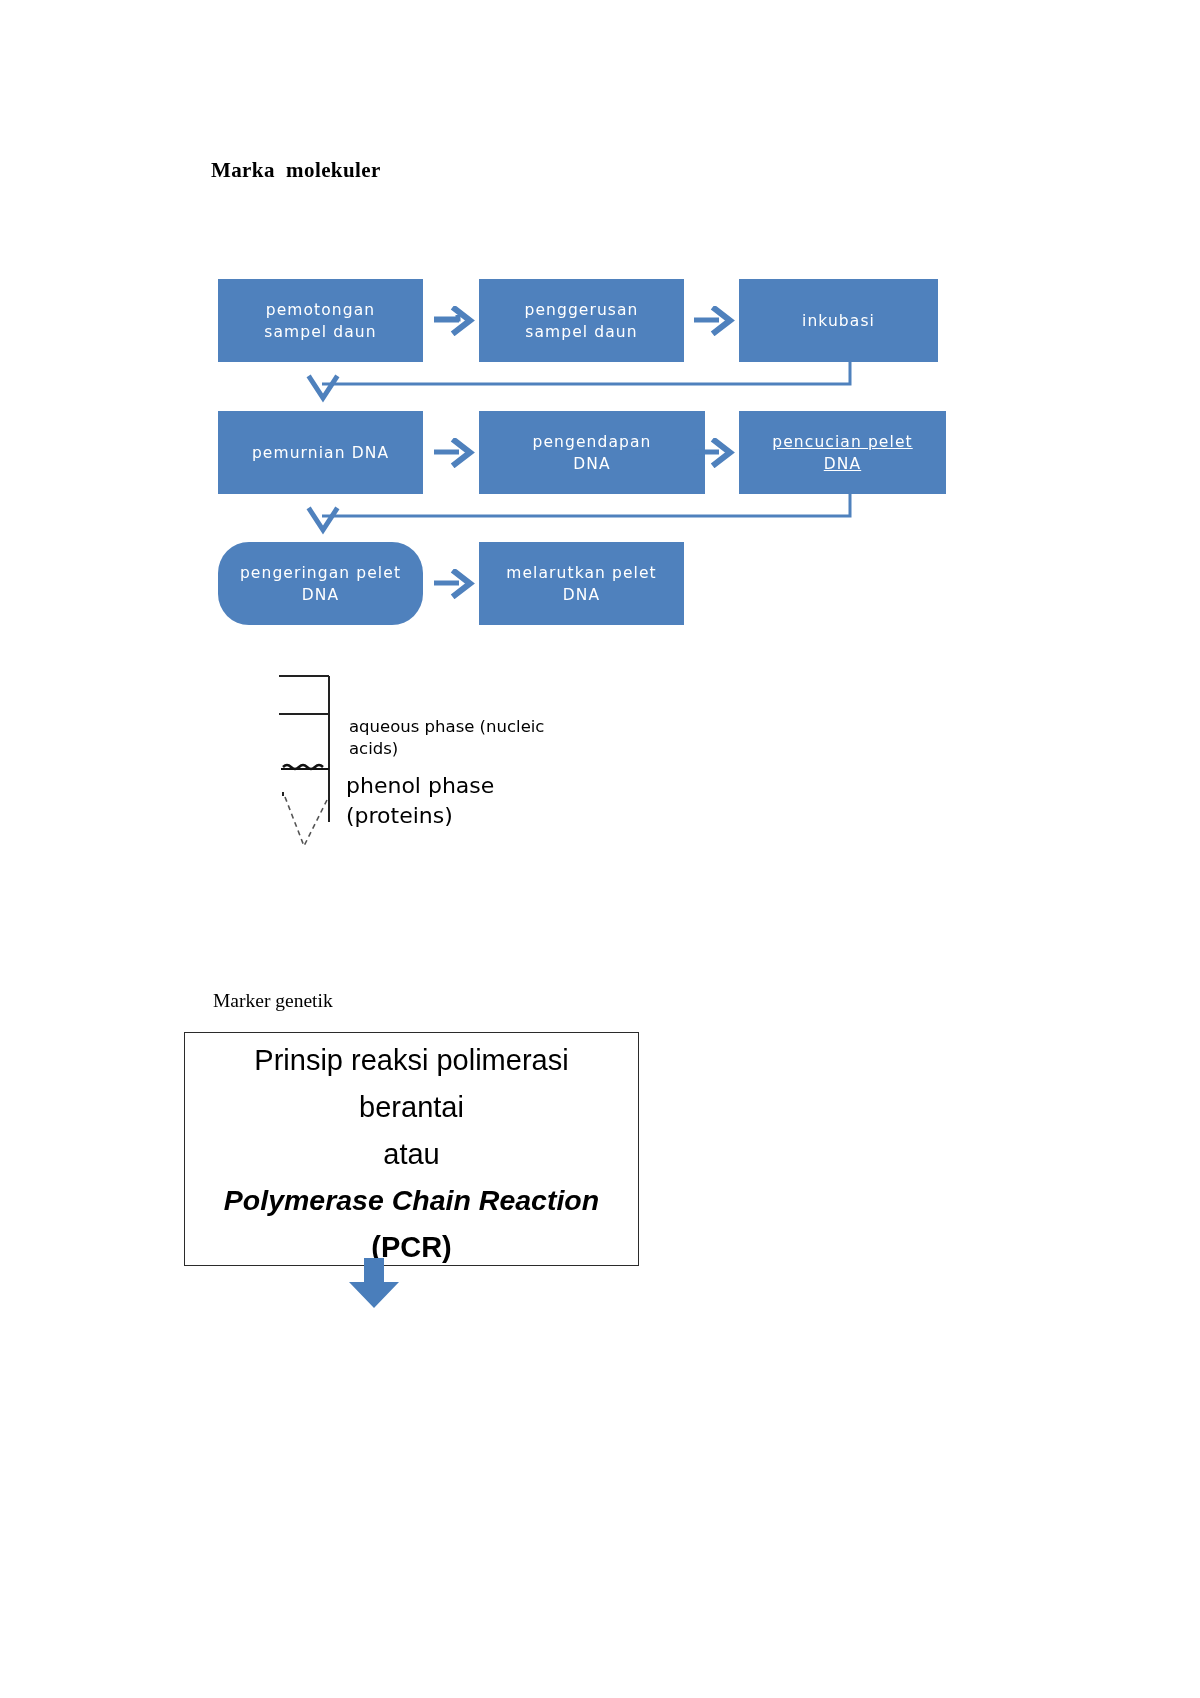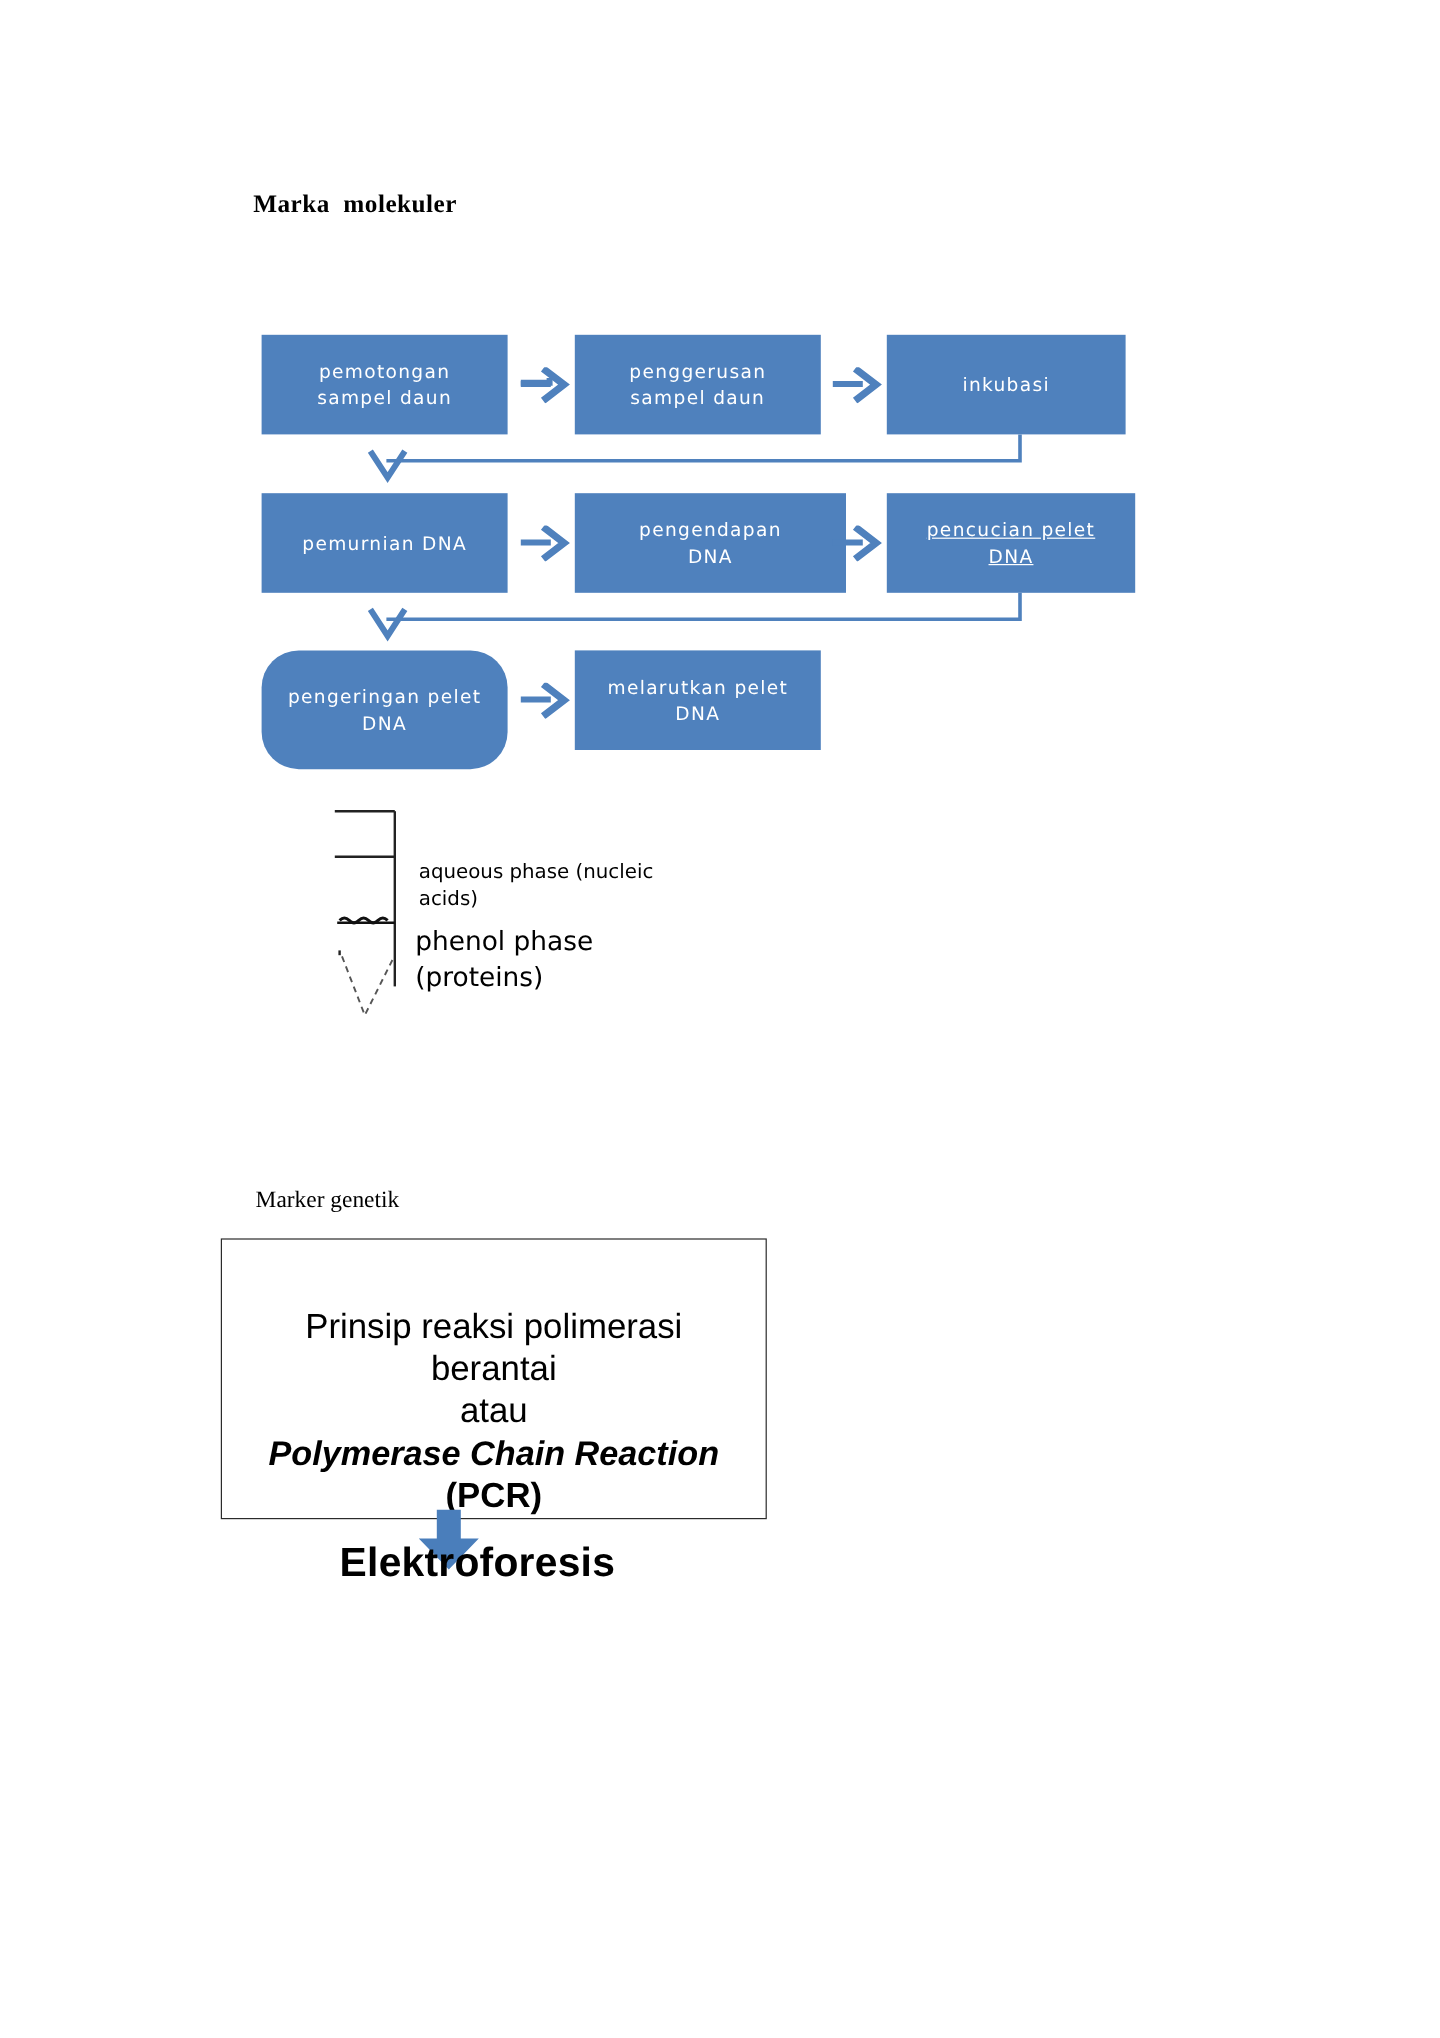--- a/index.html
+++ b/index.html
@@ -121,22 +121,22 @@
     position: absolute;
     left: 184px;
     top: 1032px;
     width: 455px;
     height: 234px;
     border: 1.4px solid #2b2b2b;
     box-sizing: border-box;
     display: flex;
     flex-direction: column;
     align-items: center;
-    justify-content: flex-end;
-    padding-top: 26px;
+    justify-content: space-between;
+    padding-top: 10px;
   }
   .pcr-line {
     font-family: "Liberation Sans", sans-serif;
     font-size: 29px;
     line-height: 1.22;
     text-align: center;
     white-space: pre-line;
   }
   .pcr-line.em {
     font-weight: bold;
@@ -242,21 +242,21 @@
 DNA</span>
     </div>
 
     <div class="elbow" style="left:305px; top:494px;">
       <svg width="560" height="50" viewBox="0 0 560 50">
         <path d="M545 0 L545 22 L17 22" stroke="#4F81BD" stroke-width="3" fill="none"></path>
         <path d="M5 16 L18 36 L31 16" stroke="#4F81BD" stroke-width="5" fill="none" stroke-linecap="square"></path>
       </svg>
     </div>
 
-    <div class="fbox" style="left:218px; top:542px; width:205px; height:99px;border-radius:31px;">
+    <div class="fbox" style="left:218px; top:542px; width:205px; height:83px;border-radius:31px;">
       <span style="white-space:pre-line">pengeringan pelet
 DNA</span>
     </div>
 
     <div class="chev" style="left:432px; top:569px;">
       <svg width="44" height="30" viewBox="0 0 44 30">
         <path d="M2 14 L27 14" stroke="#4F81BD" stroke-width="5" fill="none"></path>
         <path d="M23 3 L38 14.5 L23 26" stroke="#4F81BD" stroke-width="6" fill="none" stroke-linecap="square"></path>
       </svg>
     </div>
@@ -298,15 +298,14 @@
     <div class="pcr-line em">Polymerase Chain Reaction</div>
     <div class="pcr-line pcr">(PCR)</div>
   </div>
 
   <div class="down-arrow">
     <svg width="58" height="52" viewBox="0 0 58 52">
       <path d="M19 0 H39 V24 H54 L29 50 L4 24 H19 Z" fill="#4A7EBB"></path>
     </svg>
   </div>
 
-  <div class="elektroforesis">Elektroforesis</div>
 
 </div>
 
 </body></html>

